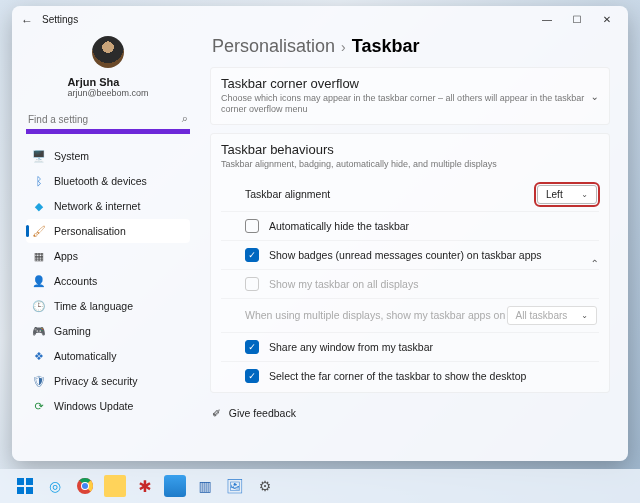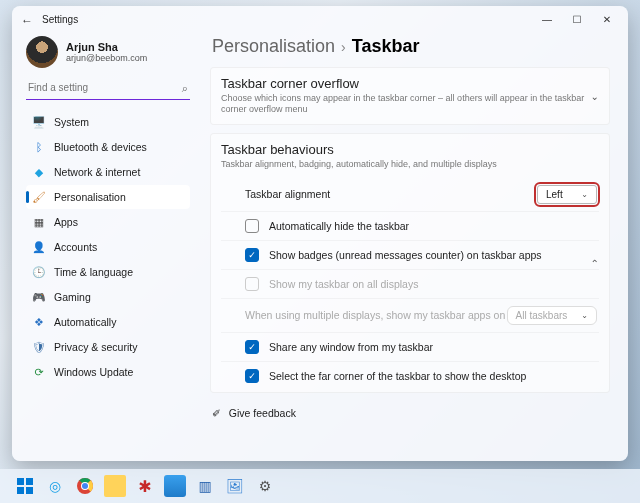--- a/index.html
+++ b/index.html
@@ -18,25 +18,25 @@
     font-size: 10.5px;
     color: #1a1a1a;
   }
   .titlebar { height: 26px; display: flex; align-items: center; padding: 0 6px; }
   .tb-back { width:18px; text-align:center; font-size:12px; color:#333; }
   .tb-title { font-size: 10px; margin-left: 6px; }
   .tb-spacer { flex:1; }
   .tb-ctrl { width: 30px; text-align:center; font-size:10px; color:#333; }
   .body { flex:1; display:flex; overflow:hidden; }
   .sidebar { width: 188px; padding: 4px 10px 8px 14px; display:flex; flex-direction:column; }
-  .profile { display:flex; align-items:center; gap:8px; margin-bottom:10px; }
+  .profile { display:flex; align-items:center; gap:8px; margin-bottom:10px;flex-direction:column; }
   .avatar { width:32px; height:32px; border-radius:50%; background: radial-gradient(circle at 50% 35%, #c9a47a 0 22%, #2b2b2b 22% 60%, #6b4a2a 60%); }
   .profile .name { font-weight:600; font-size:11px; }
   .profile .email { font-size:9px; color:#555; }
-  .search { display:flex; align-items:flex-start; border-bottom:1px solid #6d28d9; padding:4px 2px; margin-bottom:10px; }
+  .search { display:flex; align-items:flex-end; border-bottom:5px solid #6d28d9; padding:4px 2px; margin-bottom:10px; }
   .search input { border:none; background:transparent; outline:none; font-size:10px; flex:1; color:#444; }
   .nav { display:flex; flex-direction:column; gap:1px; }
   .nav-item { display:flex; align-items:center; gap:8px; padding:5px 8px 5px 6px; border-radius:4px; position:relative; font-size:10.5px; }
   .nav-item.active { background: rgba(255,255,255,0.9); }
   .nav-item.active::before { content:""; position:absolute; left:0; top:6px; bottom:6px; width:2.5px; background:#0067c0; border-radius:2px; }
   .nav-item .nicon { width:14px; height:14px; display:flex; align-items:center; justify-content:center; font-size:11px; }
   .content { flex:1; padding: 4px 18px 4px 10px; overflow:hidden; }
   .breadcrumb { display:flex; align-items:center; gap:6px; font-size:18px; margin:0 0 10px 2px; }
   .breadcrumb .parent { color:#666; }
   .breadcrumb .sep { color:#888; font-size:14px; }
@@ -172,21 +172,21 @@
           <div class="lbl">Show badges (unread messages counter) on taskbar apps</div>
         </div>
 
         <div class="row disabled">
           <div class="cb disabled"></div>
           <div class="lbl">Show my taskbar on all displays</div>
         </div>
 
         <div class="row disabled">
           <div class="lbl">When using multiple displays, show my taskbar apps on</div>
-          <div class="dropdown" style="color:#aaa;border-color:#ddd;border-radius:6px;">
+          <div class="dropdown" style="color:#aaa;border-color:#ddd;">
             <span>All taskbars</span>
             <span class="dchev">⌄</span>
           </div>
         </div>
 
         <div class="row">
           <div class="cb checked">✓</div>
           <div class="lbl">Share any window from my taskbar</div>
         </div>
 

